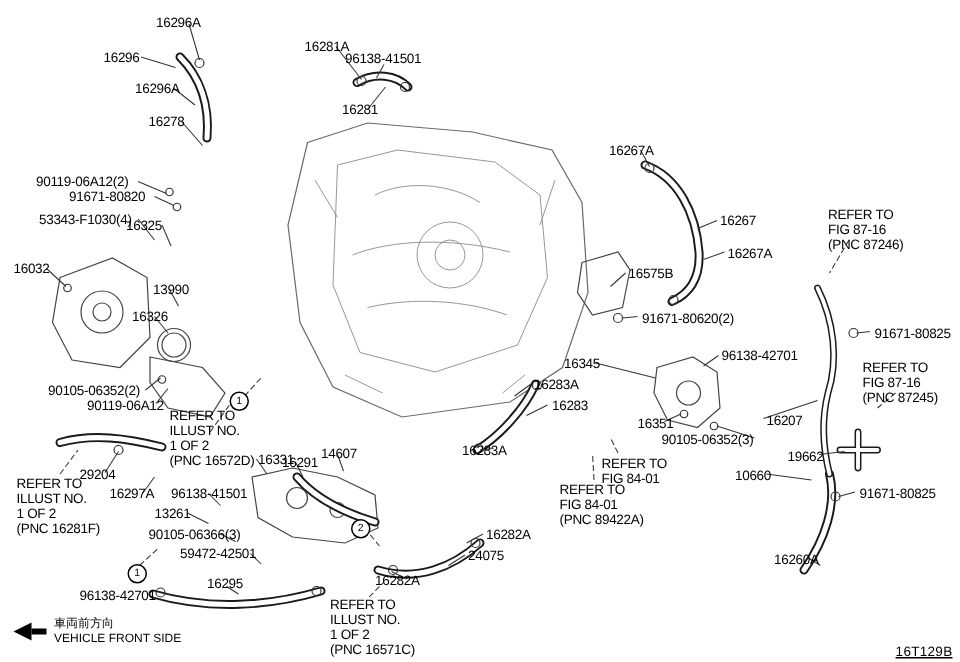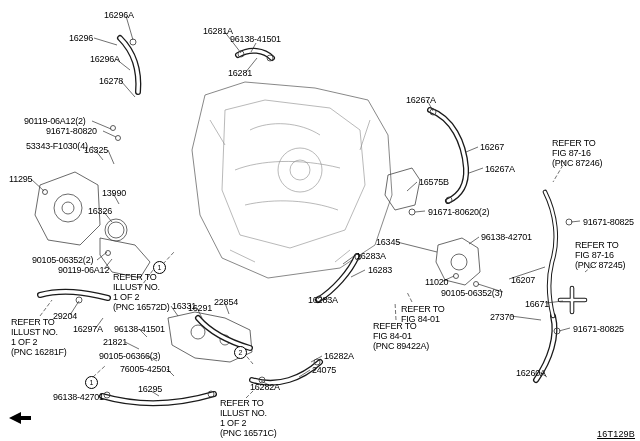--- a/index.html
+++ b/index.html
@@ -182,44 +182,44 @@
   <div class="lbl" style="left:69px;top:33px">16296</div>
   <div class="lbl" style="left:90px;top:54px">16296A</div>
   <div class="lbl" style="left:99px;top:76px">16278</div>
   <div class="lbl" style="left:203px;top:26px">16281A</div>
   <div class="lbl" style="left:230px;top:34px">96138-41501</div>
   <div class="lbl" style="left:228px;top:68px">16281</div>
   <div class="lbl" style="left:24px;top:116px">90119-06A12(2)</div>
   <div class="lbl" style="left:46px;top:126px">91671-80820</div>
   <div class="lbl" style="left:26px;top:141px">53343-F1030(4)</div>
   <div class="lbl" style="left:84px;top:145px">16325</div>
-  <div class="lbl" style="left:9px;top:174px">11295</div>
+  <div class="lbl" style="left:9px;top:174px">16032</div>
   <div class="lbl" style="left:102px;top:188px">13990</div>
   <div class="lbl" style="left:88px;top:206px">16326</div>
   <div class="lbl" style="left:32px;top:255px">90105-06352(2)</div>
   <div class="lbl" style="left:58px;top:265px">90119-06A12</div>
   <div class="lbl" style="left:113px;top:272px">REFER TO
 ILLUST NO.
 1 OF 2
 (PNC 16572D)</div>
   <div class="lbl" style="left:53px;top:311px">29204</div>
   <div class="lbl" style="left:73px;top:324px">16297A</div>
   <div class="lbl" style="left:11px;top:317px">REFER TO
 ILLUST NO.
 1 OF 2
 (PNC 16281F)</div>
   <div class="lbl" style="left:114px;top:324px">96138-41501</div>
-  <div class="lbl" style="left:103px;top:337px">21821</div>
+  <div class="lbl" style="left:103px;top:337px">13261</div>
   <div class="lbl" style="left:99px;top:351px">90105-06366(3)</div>
-  <div class="lbl" style="left:120px;top:364px">76005-42501</div>
+  <div class="lbl" style="left:120px;top:364px">59472-42501</div>
   <div class="lbl" style="left:138px;top:384px">16295</div>
   <div class="lbl" style="left:53px;top:392px">96138-42701</div>
   <div class="lbl" style="left:172px;top:301px">16331</div>
   <div class="lbl" style="left:188px;top:303px">16291</div>
-  <div class="lbl" style="left:214px;top:297px">22854</div>
+  <div class="lbl" style="left:214px;top:297px">14607</div>
   <div class="lbl" style="left:324px;top:351px">16282A</div>
   <div class="lbl" style="left:312px;top:365px">24075</div>
   <div class="lbl" style="left:250px;top:382px">16282A</div>
   <div class="lbl" style="left:220px;top:398px">REFER TO
 ILLUST NO.
 1 OF 2
 (PNC 16571C)</div>
   <div class="lbl" style="left:356px;top:251px">16283A</div>
   <div class="lbl" style="left:368px;top:265px">16283</div>
   <div class="lbl" style="left:308px;top:295px">16283A</div>
@@ -228,40 +228,44 @@
 FIG 84-01</div>
   <div class="lbl" style="left:373px;top:321px">REFER TO
 FIG 84-01
 (PNC 89422A)</div>
   <div class="lbl" style="left:406px;top:95px">16267A</div>
   <div class="lbl" style="left:480px;top:142px">16267</div>
   <div class="lbl" style="left:485px;top:164px">16267A</div>
   <div class="lbl" style="left:419px;top:177px">16575B</div>
   <div class="lbl" style="left:428px;top:207px">91671-80620(2)</div>
   <div class="lbl" style="left:481px;top:232px">96138-42701</div>
-  <div class="lbl" style="left:425px;top:277px">11020</div>
+  <div class="lbl" style="left:425px;top:277px">16351</div>
   <div class="lbl" style="left:441px;top:288px">90105-06352(3)</div>
   <div class="lbl" style="left:511px;top:275px">16207</div>
-  <div class="lbl" style="left:525px;top:299px">16671</div>
-  <div class="lbl" style="left:490px;top:312px">27370</div>
+  <div class="lbl" style="left:525px;top:299px">19662</div>
+  <div class="lbl" style="left:490px;top:312px">10660</div>
   <div class="lbl" style="left:573px;top:324px">91671-80825</div>
   <div class="lbl" style="left:516px;top:368px">16260A</div>
   <div class="lbl" style="left:552px;top:138px">REFER TO
 FIG 87-16
 (PNC 87246)</div>
   <div class="lbl" style="left:583px;top:217px">91671-80825</div>
   <div class="lbl" style="left:575px;top:240px">REFER TO
 FIG 87-16
 (PNC 87245)</div>
 
   <div class="callout" style="left:153px;top:261px">1</div>
   <div class="callout" style="left:85px;top:376px">1</div>
   <div class="callout" style="left:234px;top:346px">2</div>
 
   <div class="front">
     <svg width="24" height="14" viewBox="0 0 24 14">
       <polygon points="1,7 13,1 13,13" fill="#000"></polygon>
       <rect x="13" y="5" width="10" height="4" fill="#000"></rect>
     </svg>
+    <span class="txt">
+      <span>車両前方向</span>
+      <span>VEHICLE FRONT SIDE</span>
+    </span>
   </div>
 
   <div class="code">16T129B</div>
 </div>
 
 </body></html>

